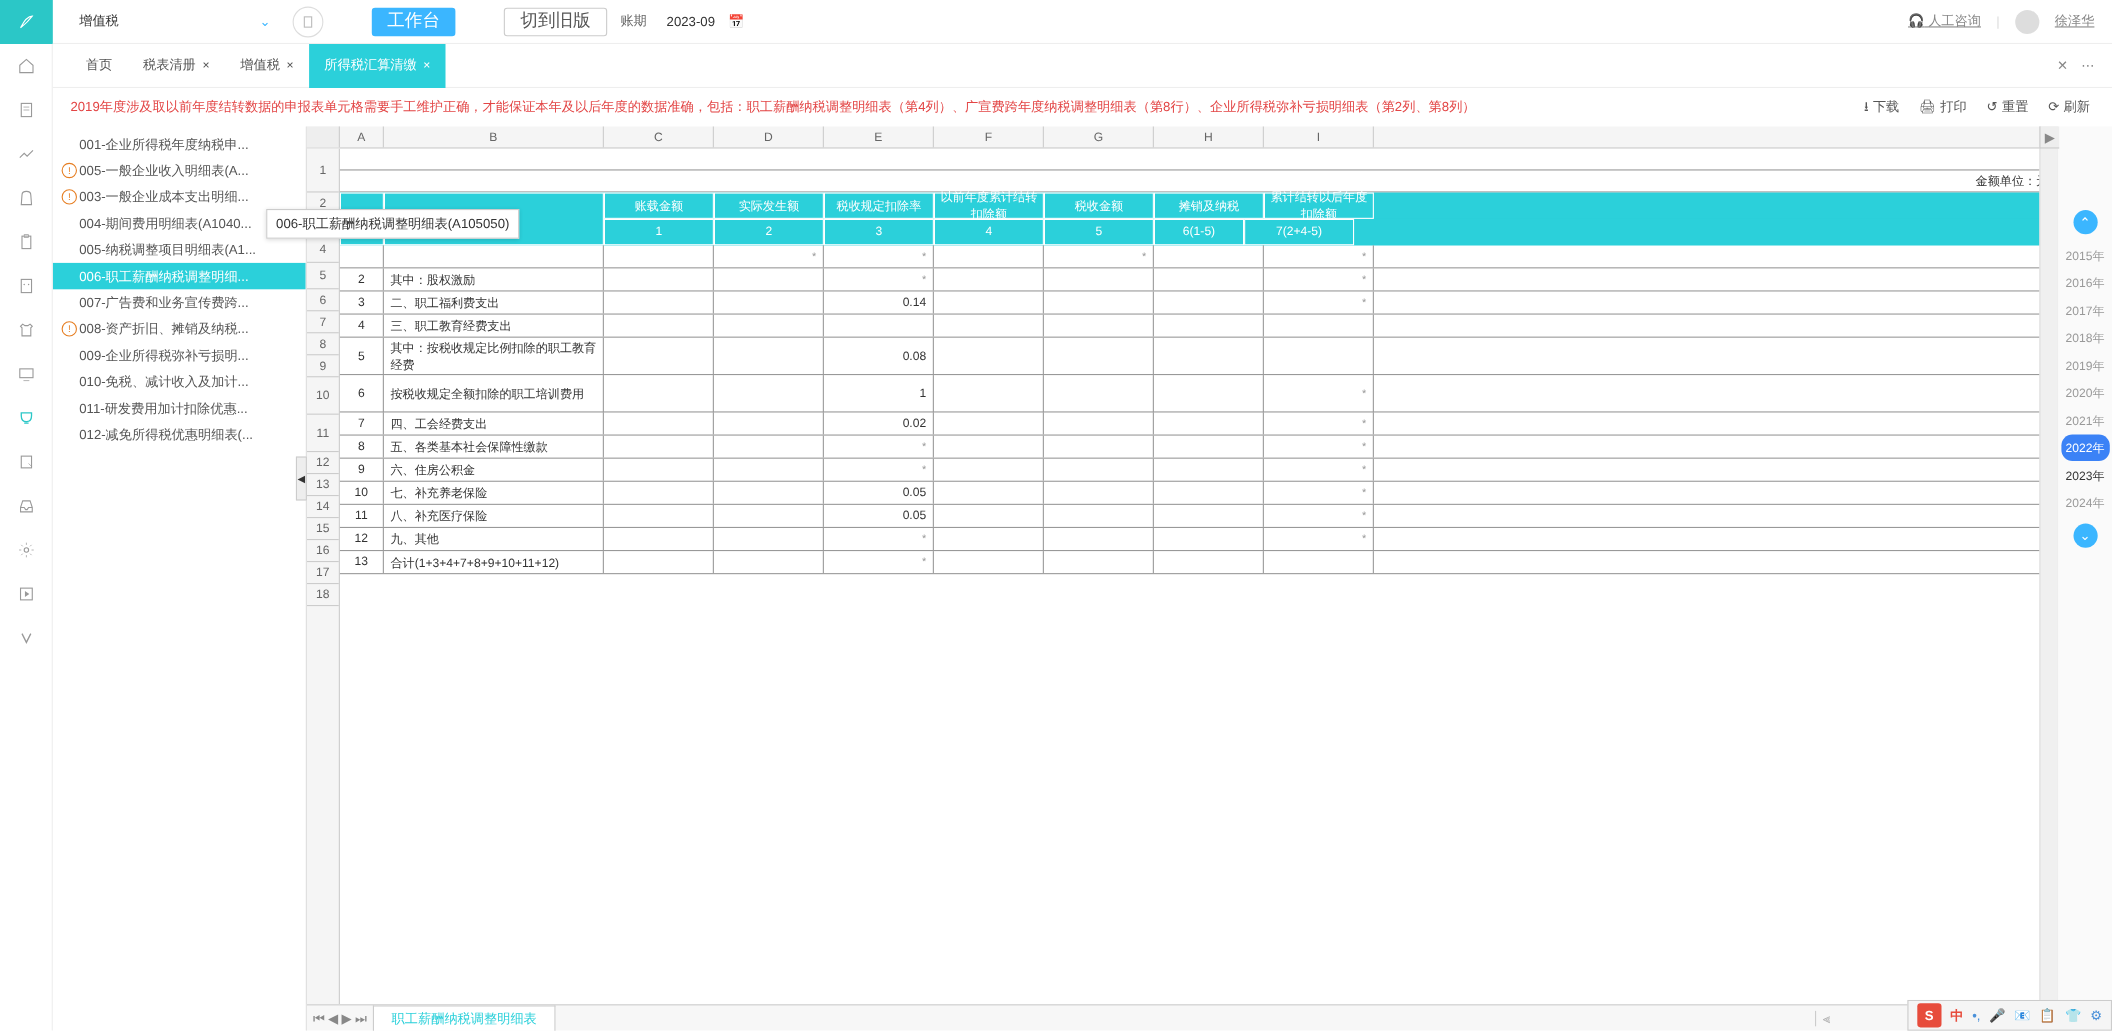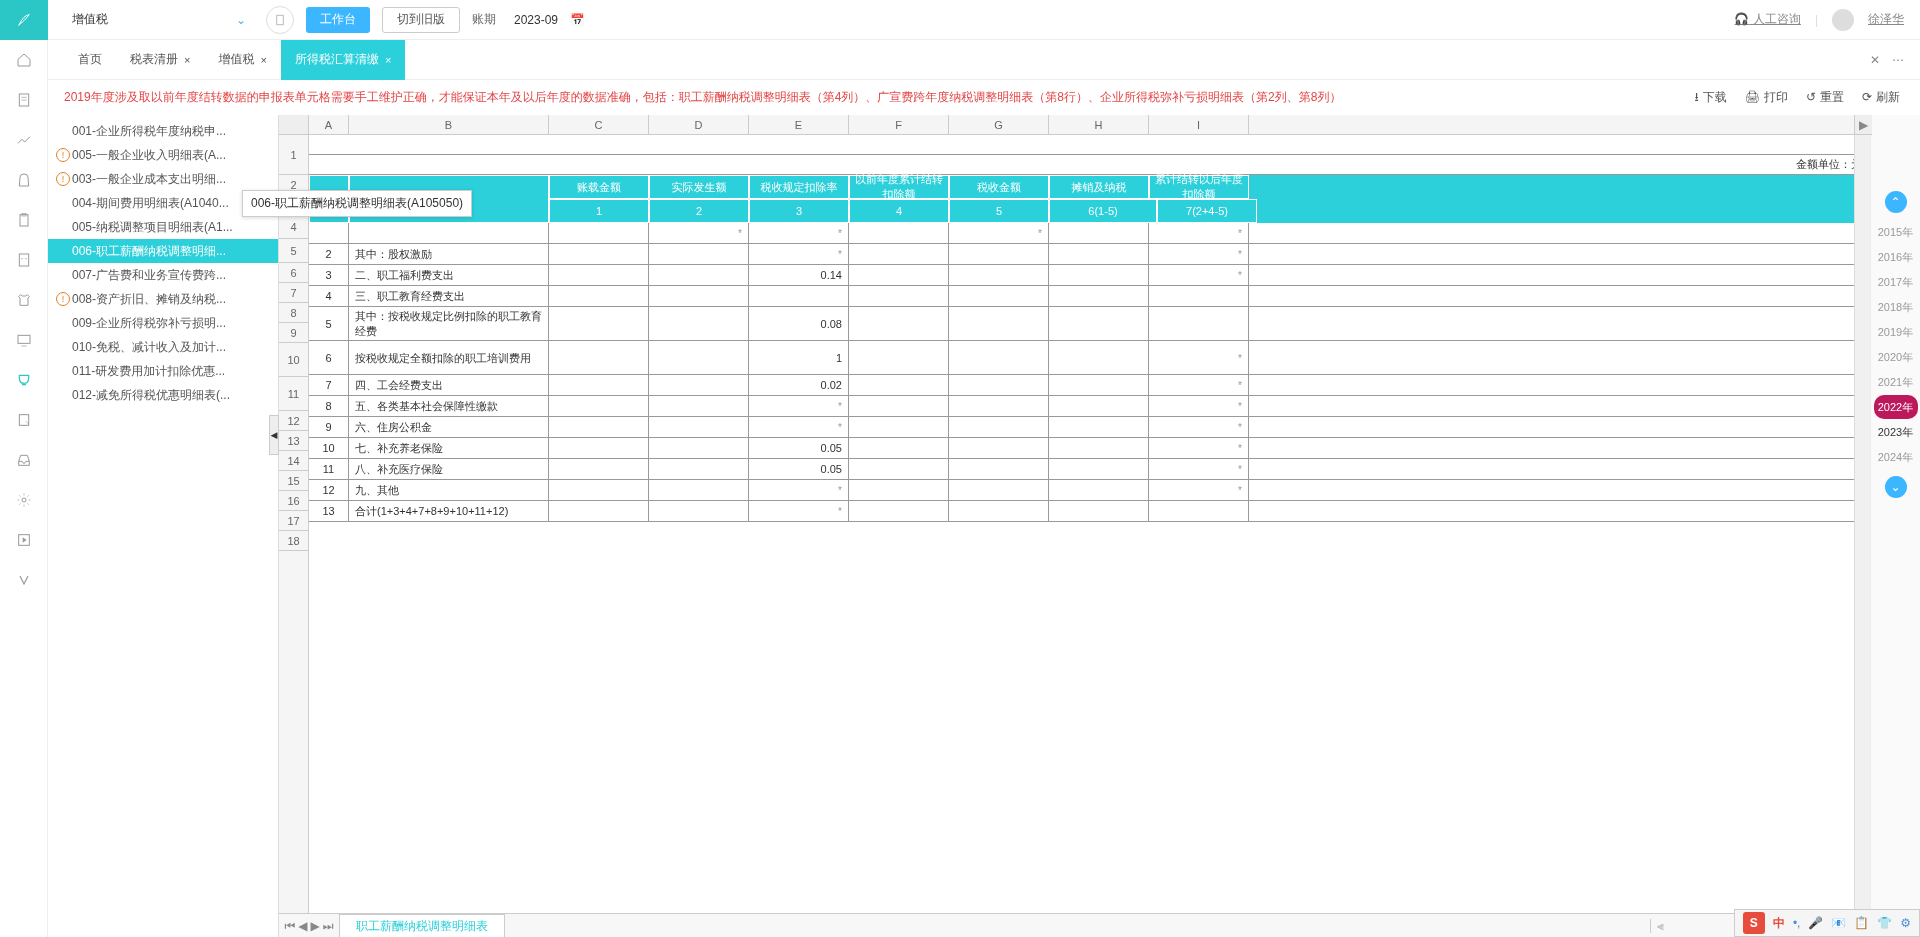--- a/index.html
+++ b/index.html
@@ -5,21 +5,21 @@
 * { margin: 0; padding: 0; box-sizing: border-box; }
 body { font-family: "Microsoft YaHei", Arial, sans-serif; font-size: 12px; color: #333; background: #fff; overflow: hidden; }
 .app { display: flex; height: 937px; width: 1920px; }
 .left-rail { width: 48px; background: #fff; border-right: 1px solid #eee; display: flex; flex-direction: column; align-items: center; padding-top: 0; }
 .logo-cell { width: 48px; height: 40px; background: #2bc7c7; display: flex; align-items: center; justify-content: center; color: #fff; }
 .rail-icon { width: 48px; height: 40px; display: flex; align-items: center; justify-content: center; color: #999; cursor: pointer; }
 .rail-icon.active { color: #2bc7c7; }
 .main { flex: 1; display: flex; flex-direction: column; }
 .topbar { height: 40px; display: flex; align-items: center; padding: 0 16px; gap: 12px; border-bottom: 1px solid #eee; }
 .tax-select { width: 190px; height: 28px; display: flex; align-items: center; justify-content: space-between; padding: 0 8px; color: #333; cursor: pointer; }
-.top-btn { height: 26px; padding: 0 14px; border-radius: 3px; display: flex; align-items: center; cursor: pointer; font-size: 12px; }
+.top-btn { height: 26px; padding: 0 14px; border-radius: 3px; display: flex; align-items: center; cursor: pointer; font-size: 16px; margin-left: 32px; }
 .btn-primary { background: #3bb6ff; color: #fff; }
 .btn-outline { border: 1px solid #ccc; color: #555; }
 .period-label { color: #666; }
 .period-val { color: #333; margin-left: 6px; }
 .topbar-right { margin-left: auto; display: flex; align-items: center; gap: 14px; color: #888; text-decoration: underline; }
 .avatar { width: 22px; height: 22px; border-radius: 50%; background: #ddd; display: inline-block; }
 .tabs { height: 40px; display: flex; align-items: center; padding: 0 16px; position: relative; border-bottom: 1px solid #eee; }
 .tab { padding: 0 14px; height: 40px; display: flex; align-items: center; gap: 6px; color: #555; cursor: pointer; }
 .tab.active { background: #2bd0da; color: #fff; }
 .tab .close { font-size: 11px; }
@@ -48,21 +48,21 @@
 .data-row { display: flex; border-bottom: 1px solid #999; }
 .data-cell { border-right: 1px solid #999; display: flex; align-items: center; padding: 0 6px; font-size: 11px; height: 20px; }
 .data-cell.num { justify-content: flex-end; }
 .data-cell.center { justify-content: center; }
 .data-cell.star::after { content: "*"; color: #999; margin-left: auto; font-size: 10px; }
 .sheet-tabs { height: 24px; display: flex; align-items: center; border-top: 1px solid #ccc; background: #f7f7f7; }
 .sheet-nav { width: 60px; display: flex; justify-content: space-around; color: #888; padding: 0 4px; }
 .sheet-tab { padding: 0 16px; height: 24px; display: flex; align-items: center; background: #fff; border: 1px solid #ccc; border-bottom: none; color: #2bd0da; font-size: 12px; }
 .right-rail { width: 50px; background: #fafafa; border-left: 1px solid #eee; display: flex; flex-direction: column; align-items: center; padding-top: 70px; gap: 0; }
 .year-btn { width: 44px; height: 24px; display: flex; align-items: center; justify-content: center; font-size: 11px; color: #999; cursor: pointer; border-radius: 10px; margin: 1px 0; }
-.year-btn.active { background: #be185d; color: #fff; }
+.year-btn.active { background: #3b82f6; color: #fff; }
 .year-btn.current { color: #333; }
 .rr-circle { width: 22px; height: 22px; border-radius: 50%; background: #3bb6ff; color: #fff; display: flex; align-items: center; justify-content: center; margin: 6px 0; cursor: pointer; }
 .ime-bar { position: fixed; bottom: 0; right: 0; height: 28px; background: #f5f5f5; border: 1px solid #ccc; display: flex; align-items: center; padding: 0 8px; gap: 8px; font-size: 12px; }
 .ime-s { width: 22px; height: 22px; background: #e74c3c; color: #fff; display: flex; align-items: center; justify-content: center; border-radius: 3px; font-weight: bold; }
 .collapse-handle { position: absolute; left: -10px; top: 300px; width: 10px; height: 40px; background: #eee; border: 1px solid #ccc; display: flex; align-items: center; justify-content: center; font-size: 9px; cursor: pointer; }
 .sheet-vscroll { position:absolute; right:0; top:0; bottom:24px; width:16px; background:#f0f0f0; border-left:1px solid #ddd; }
 svg { width: 16px; height: 16px; }
 </style>
 </head>
 <body>
@@ -297,21 +297,21 @@
                   <div class="hdr-cell" style="width: 100px; height: 24px;">税收金额</div>
                   <div class="hdr-cell" style="width: 100px; height: 24px;">摊销及纳税</div>
                   <div class="hdr-cell" style="width: 100px; height: 24px;">累计结转以后年度扣除额</div>
                 </div>
                 <div class="hdr-row" style="margin-left: 240px; margin-top: -24px;">
                   <div class="hdr-cell" style="width: 100px; height: 24px;">1</div>
                   <div class="hdr-cell" style="width: 100px; height: 24px;">2</div>
                   <div class="hdr-cell" style="width: 100px; height: 24px;">3</div>
                   <div class="hdr-cell" style="width: 100px; height: 24px;">4</div>
                   <div class="hdr-cell" style="width: 100px; height: 24px;">5</div>
-                  <div class="hdr-cell" style="width: 108px; height: 24px;">6(1-5)</div>
+                  <div class="hdr-cell" style="width: 82px; height: 24px;">6(1-5)</div>
                   <div class="hdr-cell" style="width: 100px; height: 24px;">7(2+4-5)</div>
                 </div>
               </div>
             <div id="tbody-host">
                 <div class="data-row">
                   <div class="data-cell center" style="width: 40px;"></div>
                   <div class="data-cell" style="width: 200px;"></div>
                   <div class="data-cell num" style="width: 100px;"></div>
                   <div class="data-cell num star" style="width: 100px;"></div>
                   <div class="data-cell num star" style="width: 100px;"></div>

